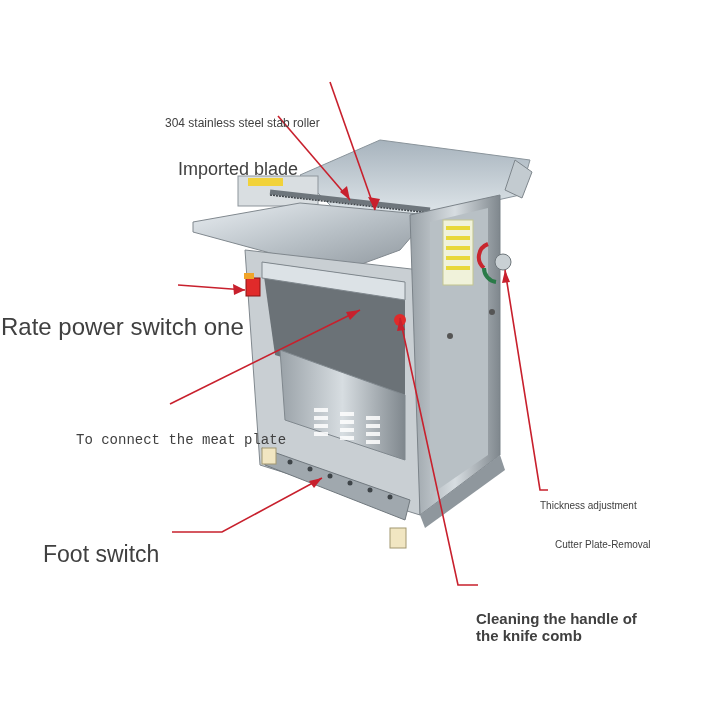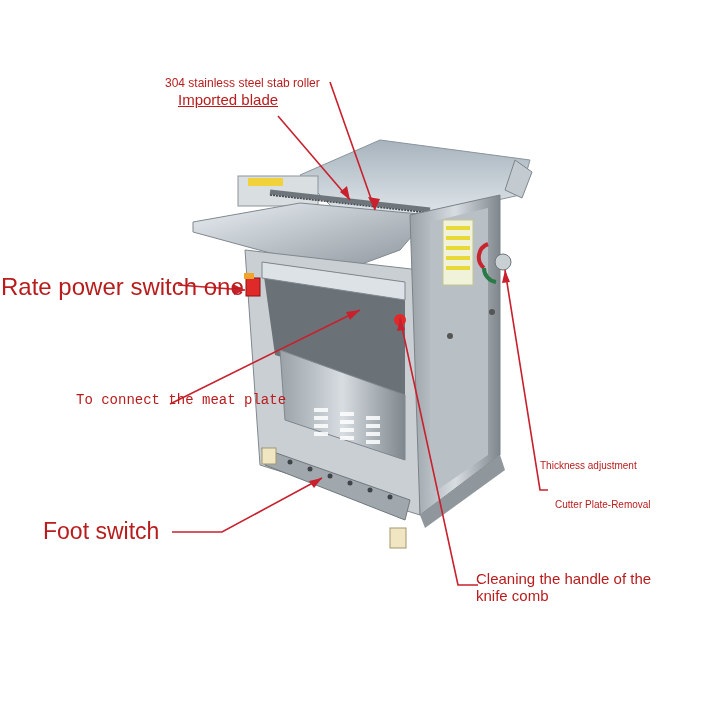--- a/index.html
+++ b/index.html
@@ -1,17 +1,17 @@
 <!DOCTYPE html>
 <html><head>
 <meta charset="utf-8">
 <style>
   html, body { margin:0; padding:0; background:#ffffff; }
   body { width:720px; height:720px; position:relative; overflow:hidden; font-family:"Liberation Sans", sans-serif; color:#1a1a1a; }
-  .label { position:absolute; white-space:nowrap; color:#b91c1c; line-height:1.15; }
+  .label { position:absolute; white-space:nowrap; color:#404040; line-height:1.15;margin-top:40px; }
   svg { position:absolute; left:0; top:0; }
 </style>
 </head>
 <body>
 
 <svg width="720" height="720" viewBox="0 0 720 720">
   <defs>
     <linearGradient id="steel" x1="0" y1="0" x2="1" y2="1">
       <stop offset="0" stop-color="#e9eef2"></stop>
       <stop offset="0.5" stop-color="#b8c0c6"></stop>
@@ -122,19 +122,19 @@
     <polygon points="350,200 340,192 347,186"></polygon>
     <polygon points="245,290 233,284 234,295"></polygon>
     <polygon points="360,310 346,312 350,320"></polygon>
     <polygon points="322,478 309,481 314,488"></polygon>
     <polygon points="400,318 397,331 405,330"></polygon>
     <polygon points="505,270 502,283 510,282"></polygon>
   </g>
 </svg>
 
 <div class="label" style="left:165px;top:77px;font-size:12px;">304 stainless steel stab roller</div>
-<div class="label" style="left:178px;top:91px;font-size:15px;text-decoration:underline;">Imported blade</div>
+<div class="label" style="left:178px;top:119px;font-size:18px;">Imported blade</div>
 <div class="label" style="left:1px;top:273px;font-size:24px;">Rate power switch one</div>
 <div class="label" style="left:76px;top:392px;font-size:14px;font-family:Liberation Mono, monospace;">To connect the meat plate</div>
-<div class="label" style="left:43px;top:518px;font-size:23px;">Foot switch</div>
+<div class="label" style="left:43px;top:501px;font-size:23px;">Foot switch</div>
 <div class="label" style="left:540px;top:460px;font-size:10px;">Thickness adjustment</div>
 <div class="label" style="left:555px;top:499px;font-size:10px;">Cutter Plate-Removal</div>
-<div class="label" style="left:476px;top:570px;font-size:15px;width:180px;white-space:normal;">Cleaning the handle of the knife comb</div>
+<div class="label" style="left:476px;top:570px;font-size:15px;width:180px;white-space:normal;font-weight:bold;">Cleaning the handle of the knife comb</div>
 
 </body></html>

